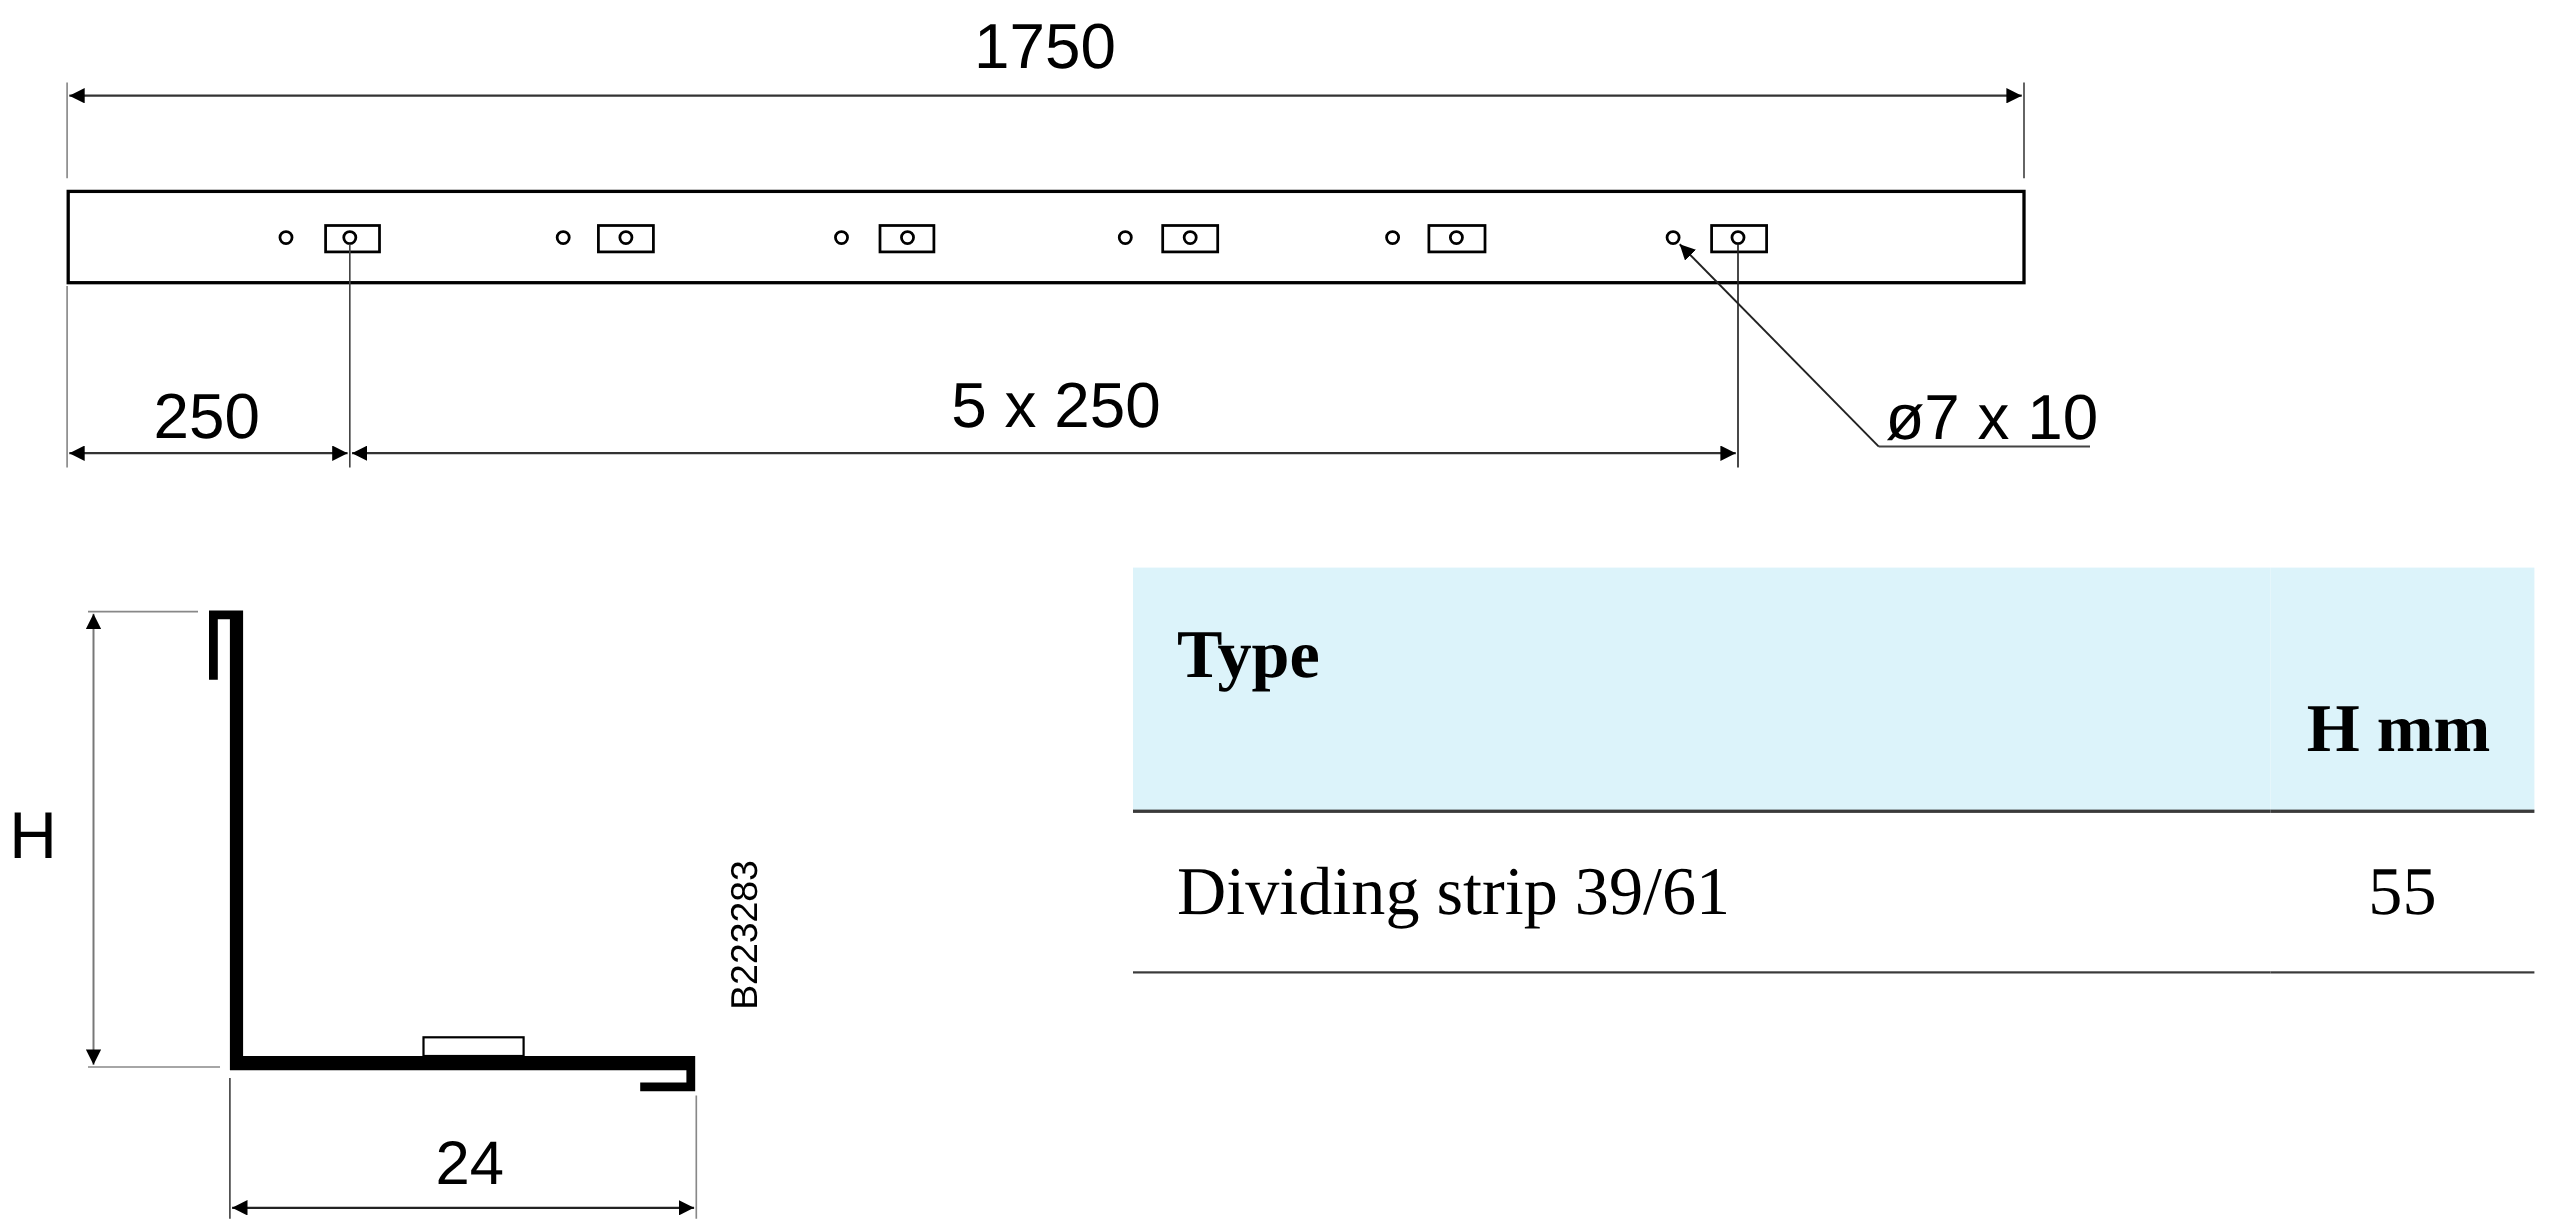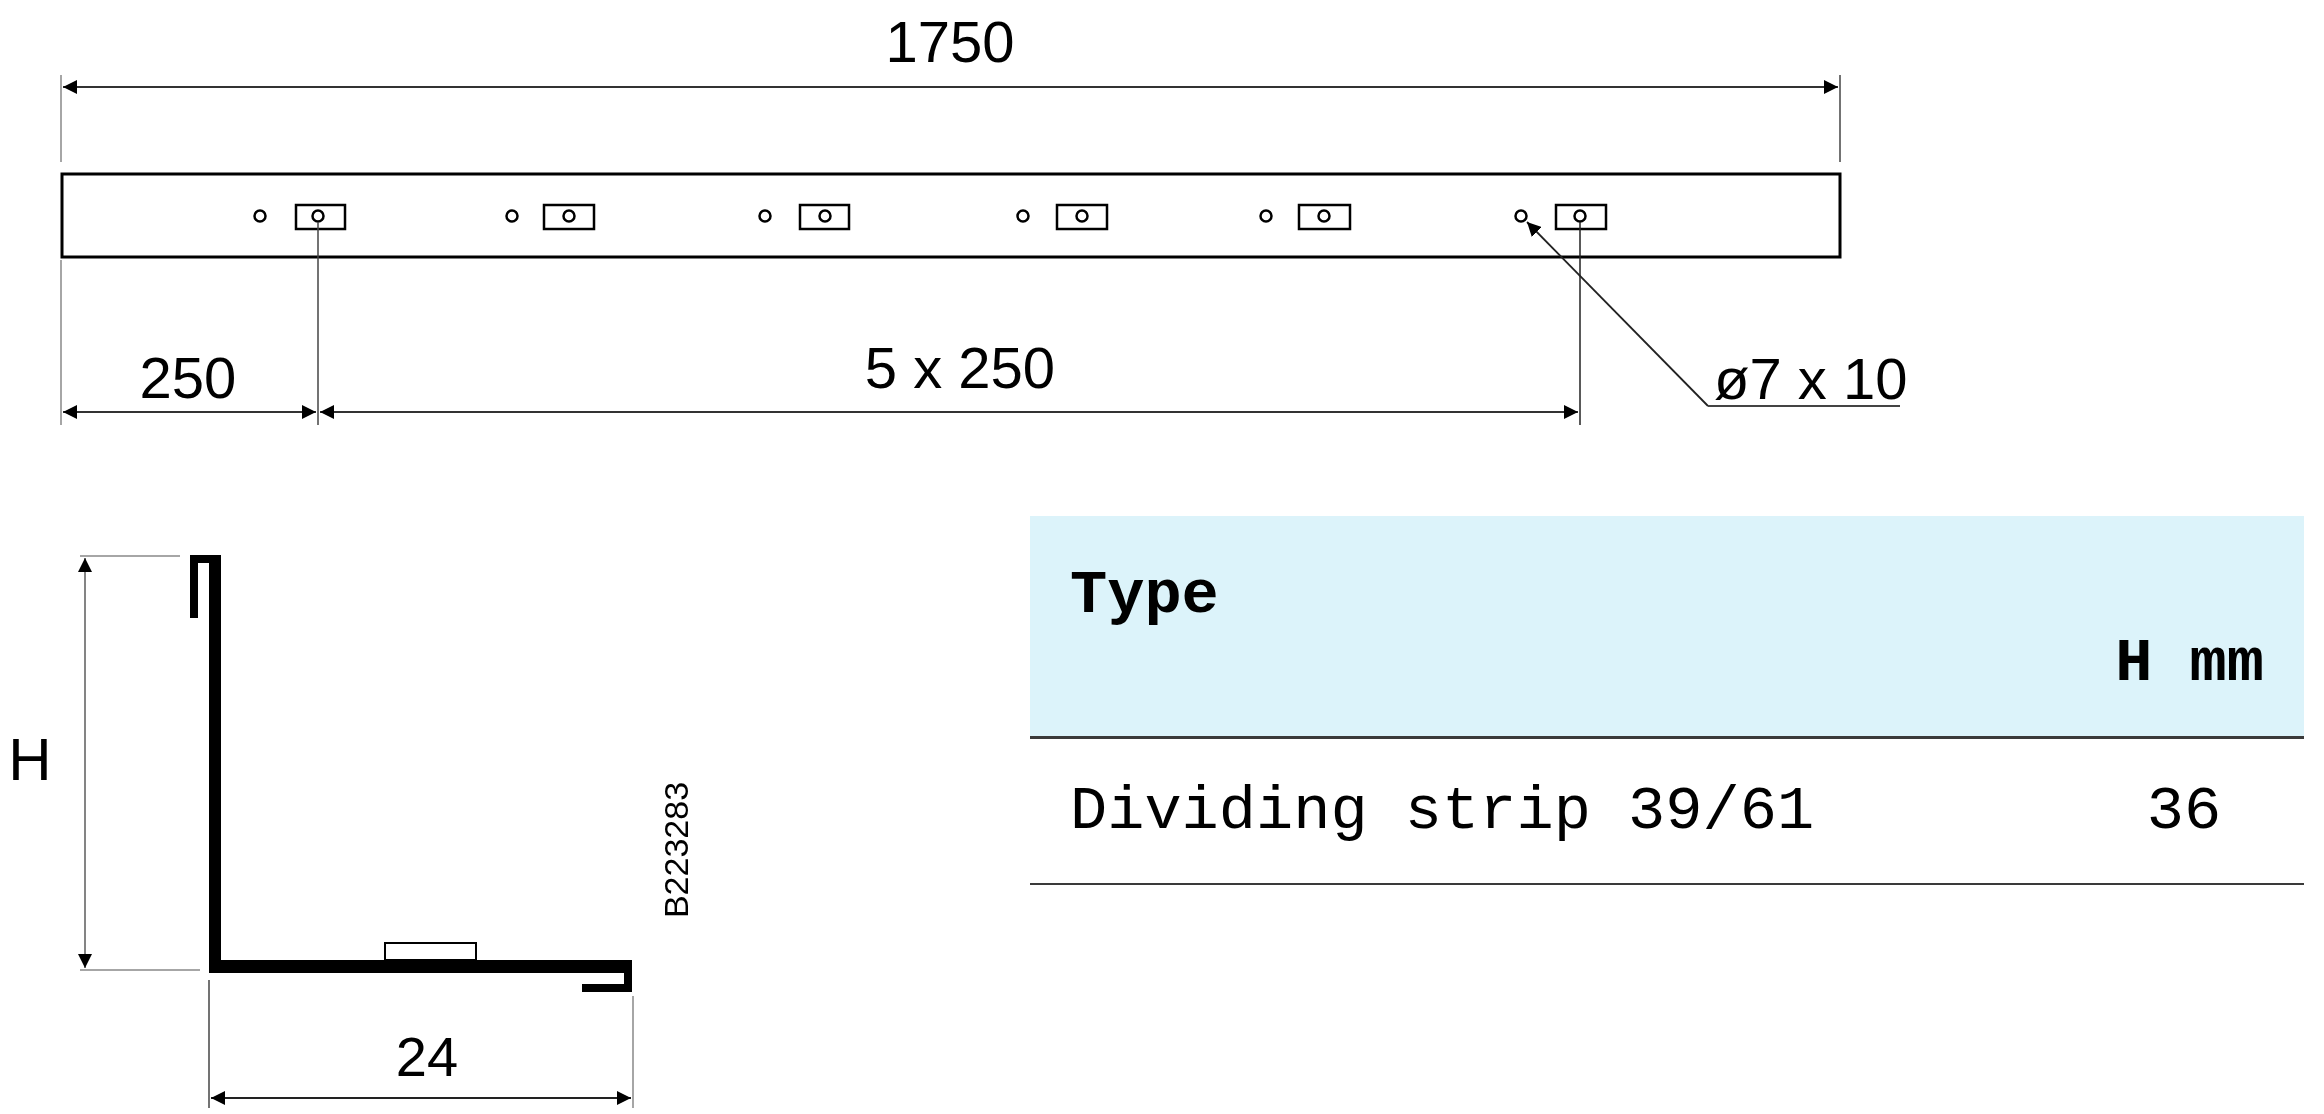--- a/index.html
+++ b/index.html
@@ -3,21 +3,21 @@
   <meta charset="utf-8">
   <style>
     html, body { margin: 0; padding: 0; background: #ffffff; }
     body { width: 2324px; height: 1114px; position: relative; overflow: hidden;
            font-family: "Liberation Sans", sans-serif; color: #000; }
     svg.drawing { position: absolute; left: 0; top: 0; width: 2324px; height: 1114px; }
     .dim-text { font-family: "Liberation Sans", sans-serif; fill: #000; }
     .spec-table {
       position: absolute; left: 1030px; top: 516px; width: 1274px;
       border-collapse: collapse;
-      font-family: Liberation Mono, monospace;
+      font-family: Liberation Serif, serif;
     }
     .spec-table thead tr { background: #dcf3fa; }
     .spec-table th { font-weight: bold; font-size: 62px; padding: 0; vertical-align: top; }
     .spec-table th.col-type { text-align: left; padding: 44px 0 0 40px; height: 176px; }
     .spec-table th.col-h { text-align: right; padding: 112px 40px 0 0; white-space: nowrap; }
     .spec-table thead tr { border-bottom: 3px solid #3a3a3a; }
     .spec-table td { font-size: 62px; font-weight: normal; height: 144px; padding: 0;
                      border-bottom: 2px solid #3a3a3a; }
     .spec-table td.cell-type { padding-left: 40px; text-align: left; }
     .spec-table td.cell-h { text-align: center; width: 240px; }
@@ -116,16 +116,16 @@
 <table class="spec-table">
   <thead>
     <tr>
       <th class="col-type">Type</th>
       <th class="col-h">H mm</th>
     </tr>
   </thead>
   <tbody>
     <tr>
       <td class="cell-type">Dividing strip 39/61</td>
-      <td class="cell-h">36</td>
+      <td class="cell-h">55</td>
     </tr>
   </tbody>
 </table>
 
 </body></html>

